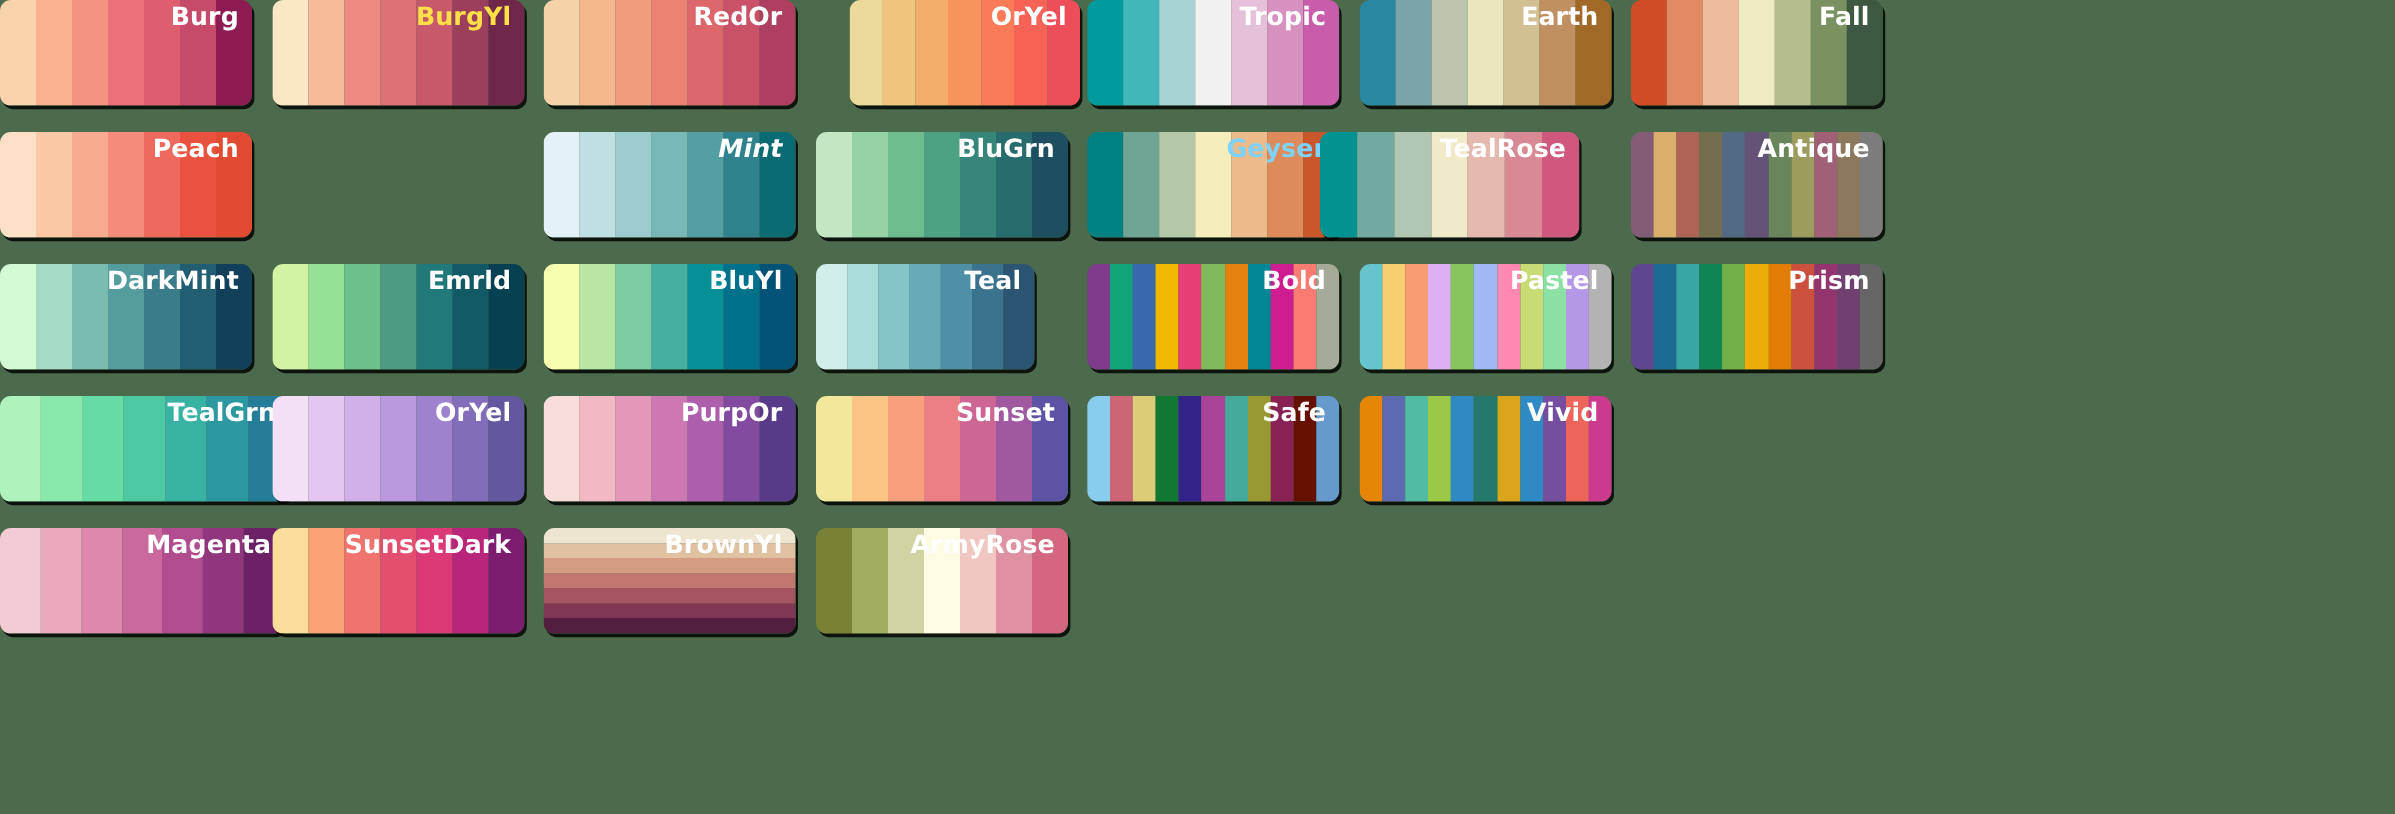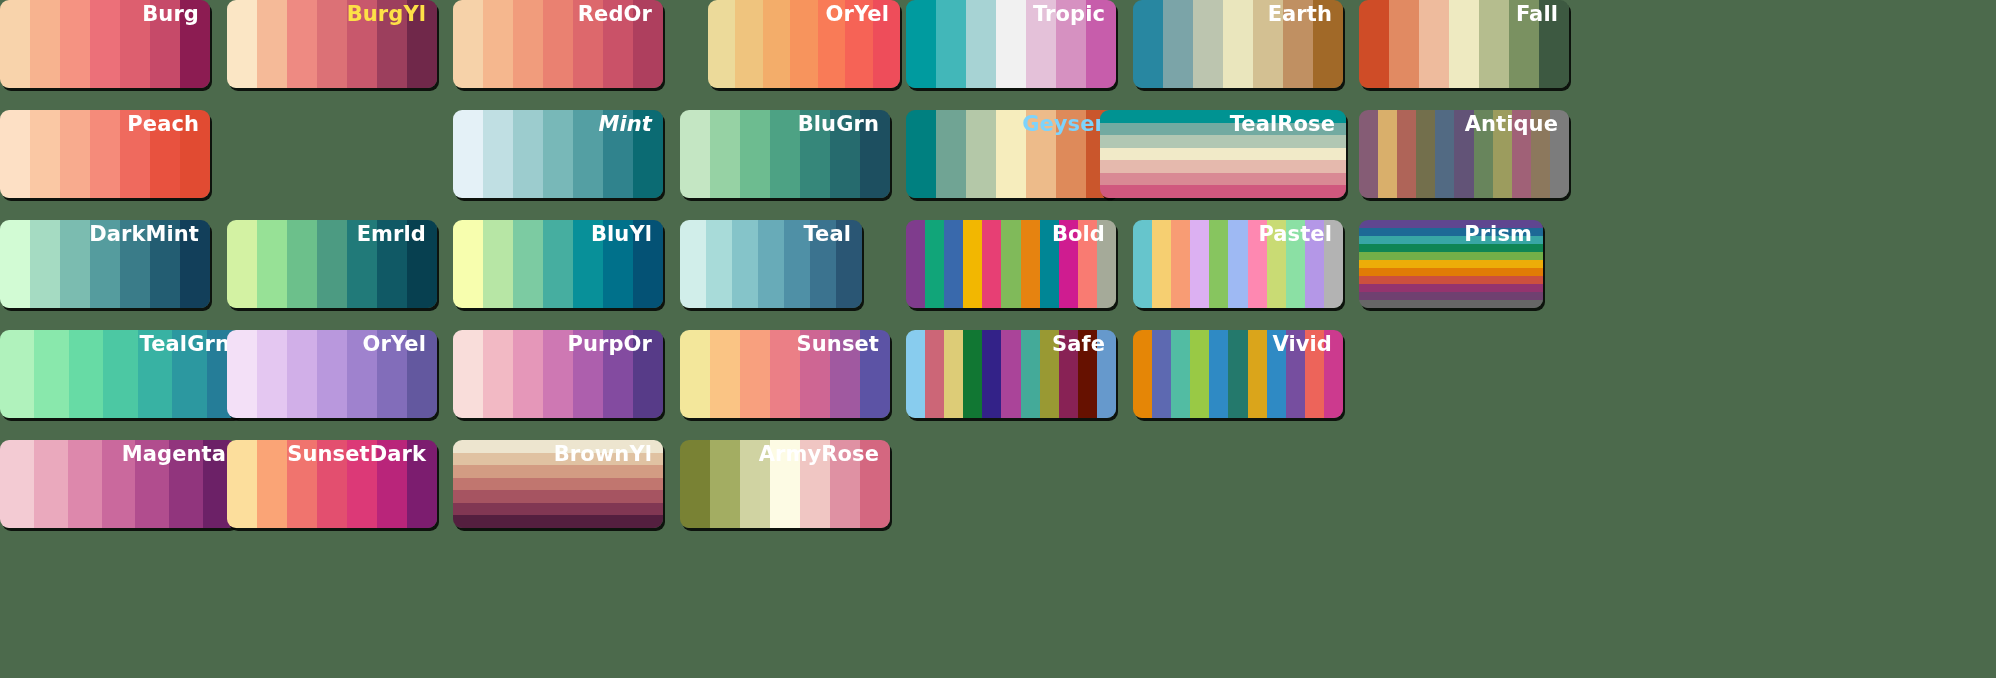--- a/index.html
+++ b/index.html
@@ -166,21 +166,21 @@
       <div class="card" style="left: 906px; width: 210px;">
         <div class="swatch" title="#008080" style="background: rgb(0, 128, 128);"></div>
         <div class="swatch" title="#70a494" style="background: rgb(112, 164, 148);"></div>
         <div class="swatch" title="#b4c8a8" style="background: rgb(180, 200, 168);"></div>
         <div class="swatch" title="#f6edbd" style="background: rgb(246, 237, 189);"></div>
         <div class="swatch" title="#edbb8a" style="background: rgb(237, 187, 138);"></div>
         <div class="swatch" title="#de8a5a" style="background: rgb(222, 138, 90);"></div>
         <div class="swatch" title="#ca562c" style="background: rgb(202, 86, 44);"></div>
         <div class="card-label" style="color: #7dd3fc;">Geyser</div>
       </div>
-      <div class="card" style="left: 1100px; width: 246px; flex-direction: column;">
+      <div class="card" style="left: 1100px; width: 216px;">
         <div class="swatch" title="#009392" style="background: rgb(0, 147, 146);"></div>
         <div class="swatch" title="#72aaa1" style="background: rgb(114, 170, 161);"></div>
         <div class="swatch" title="#b1c7b3" style="background: rgb(177, 199, 179);"></div>
         <div class="swatch" title="#f1eac8" style="background: rgb(241, 234, 200);"></div>
         <div class="swatch" title="#e5b9ad" style="background: rgb(229, 185, 173);"></div>
         <div class="swatch" title="#d98994" style="background: rgb(217, 137, 148);"></div>
         <div class="swatch" title="#d0587e" style="background: rgb(208, 88, 126);"></div>
         <div class="card-label" style="color: rgb(255, 255, 255);">TealRose</div>
       </div>
       <div class="card" style="left: 1359px; width: 210px;">
@@ -260,21 +260,21 @@
         <div class="swatch" title="#dcb0f2" style="background: rgb(220, 176, 242);"></div>
         <div class="swatch" title="#87c55f" style="background: rgb(135, 197, 95);"></div>
         <div class="swatch" title="#9eb9f3" style="background: rgb(158, 185, 243);"></div>
         <div class="swatch" title="#fe88b1" style="background: rgb(254, 136, 177);"></div>
         <div class="swatch" title="#c9db74" style="background: rgb(201, 219, 116);"></div>
         <div class="swatch" title="#8be0a4" style="background: rgb(139, 224, 164);"></div>
         <div class="swatch" title="#b497e7" style="background: rgb(180, 151, 231);"></div>
         <div class="swatch" title="#b3b3b3" style="background: rgb(179, 179, 179);"></div>
         <div class="card-label" style="color: rgb(255, 255, 255);">Pastel</div>
       </div>
-      <div class="card" style="left: 1359px; width: 184px; flex-direction: column;">
+      <div class="card" style="left: 1359px; width: 210px;">
         <div class="swatch" title="#5f4690" style="background: rgb(95, 70, 144);"></div>
         <div class="swatch" title="#1d6996" style="background: rgb(29, 105, 150);"></div>
         <div class="swatch" title="#38a6a5" style="background: rgb(56, 166, 165);"></div>
         <div class="swatch" title="#0f8554" style="background: rgb(15, 133, 84);"></div>
         <div class="swatch" title="#73af48" style="background: rgb(115, 175, 72);"></div>
         <div class="swatch" title="#edad08" style="background: rgb(237, 173, 8);"></div>
         <div class="swatch" title="#e17c05" style="background: rgb(225, 124, 5);"></div>
         <div class="swatch" title="#cc503e" style="background: rgb(204, 80, 62);"></div>
         <div class="swatch" title="#94346e" style="background: rgb(148, 52, 110);"></div>
         <div class="swatch" title="#6f4070" style="background: rgb(111, 64, 112);"></div>

